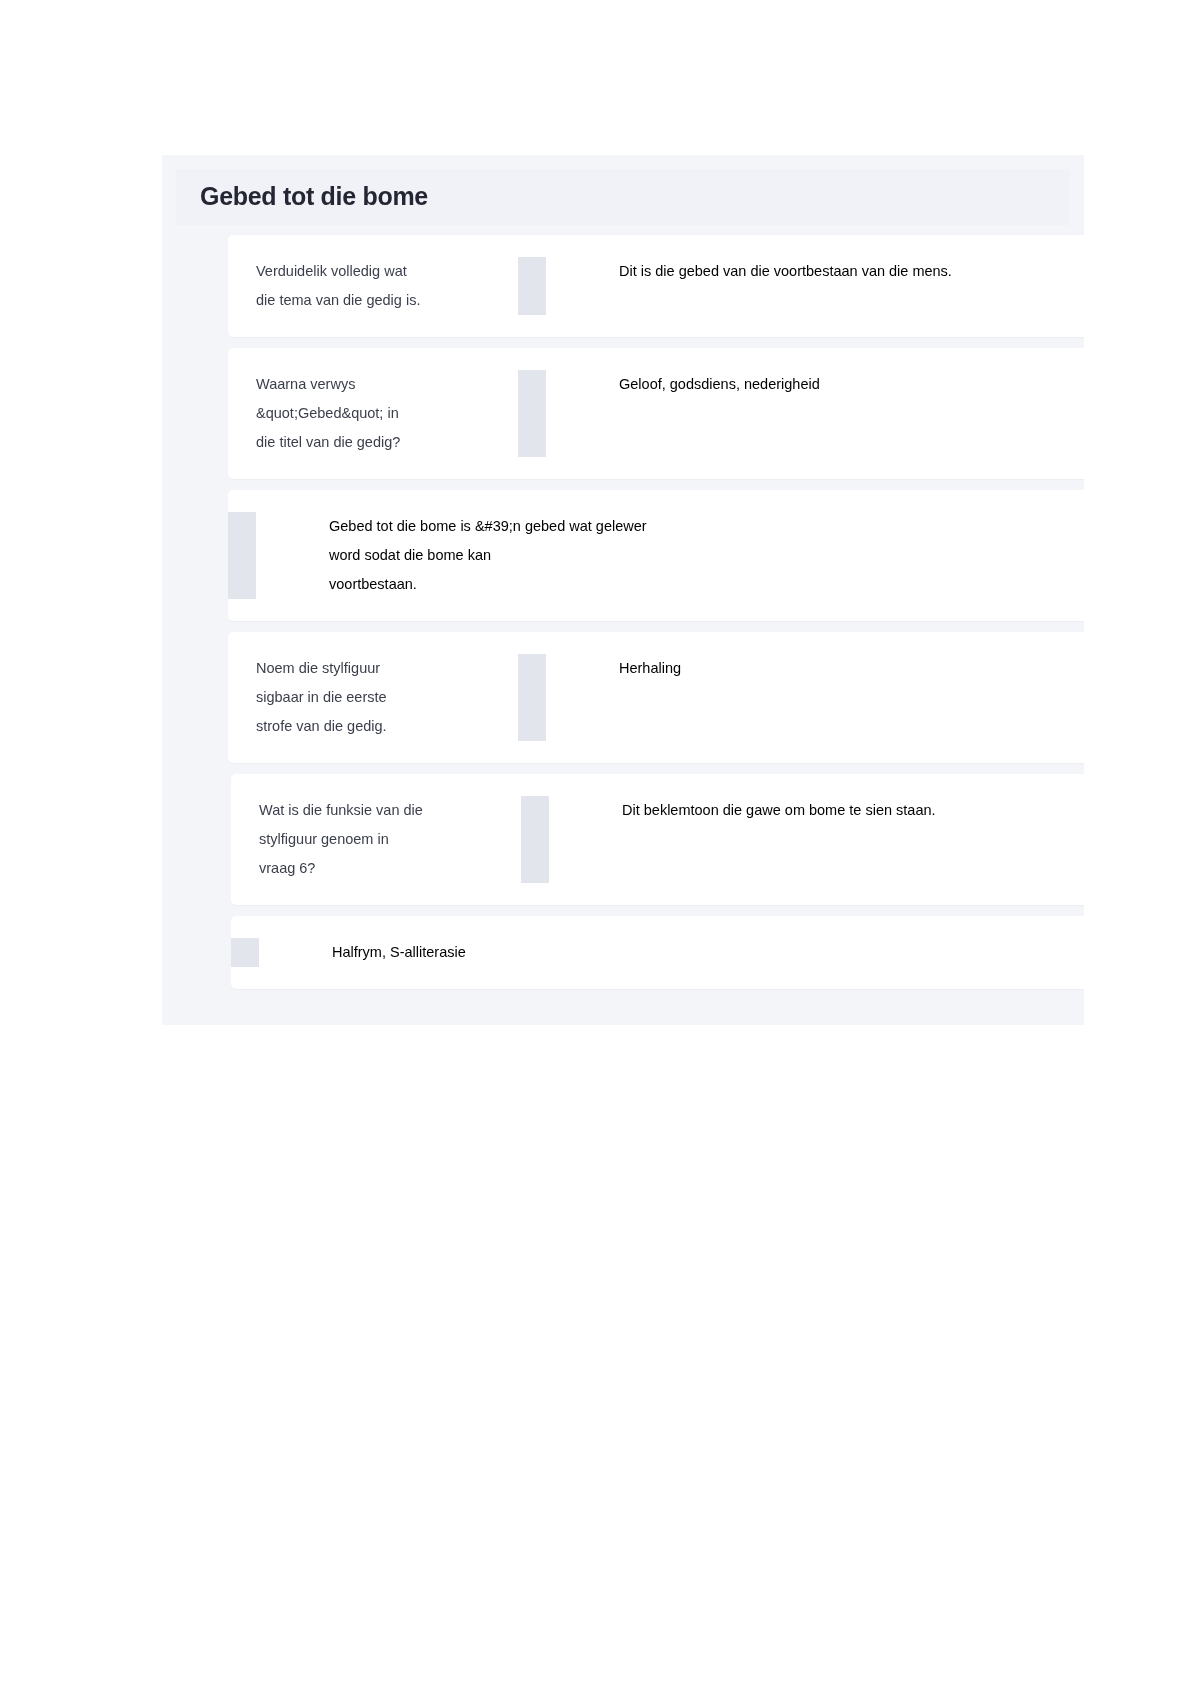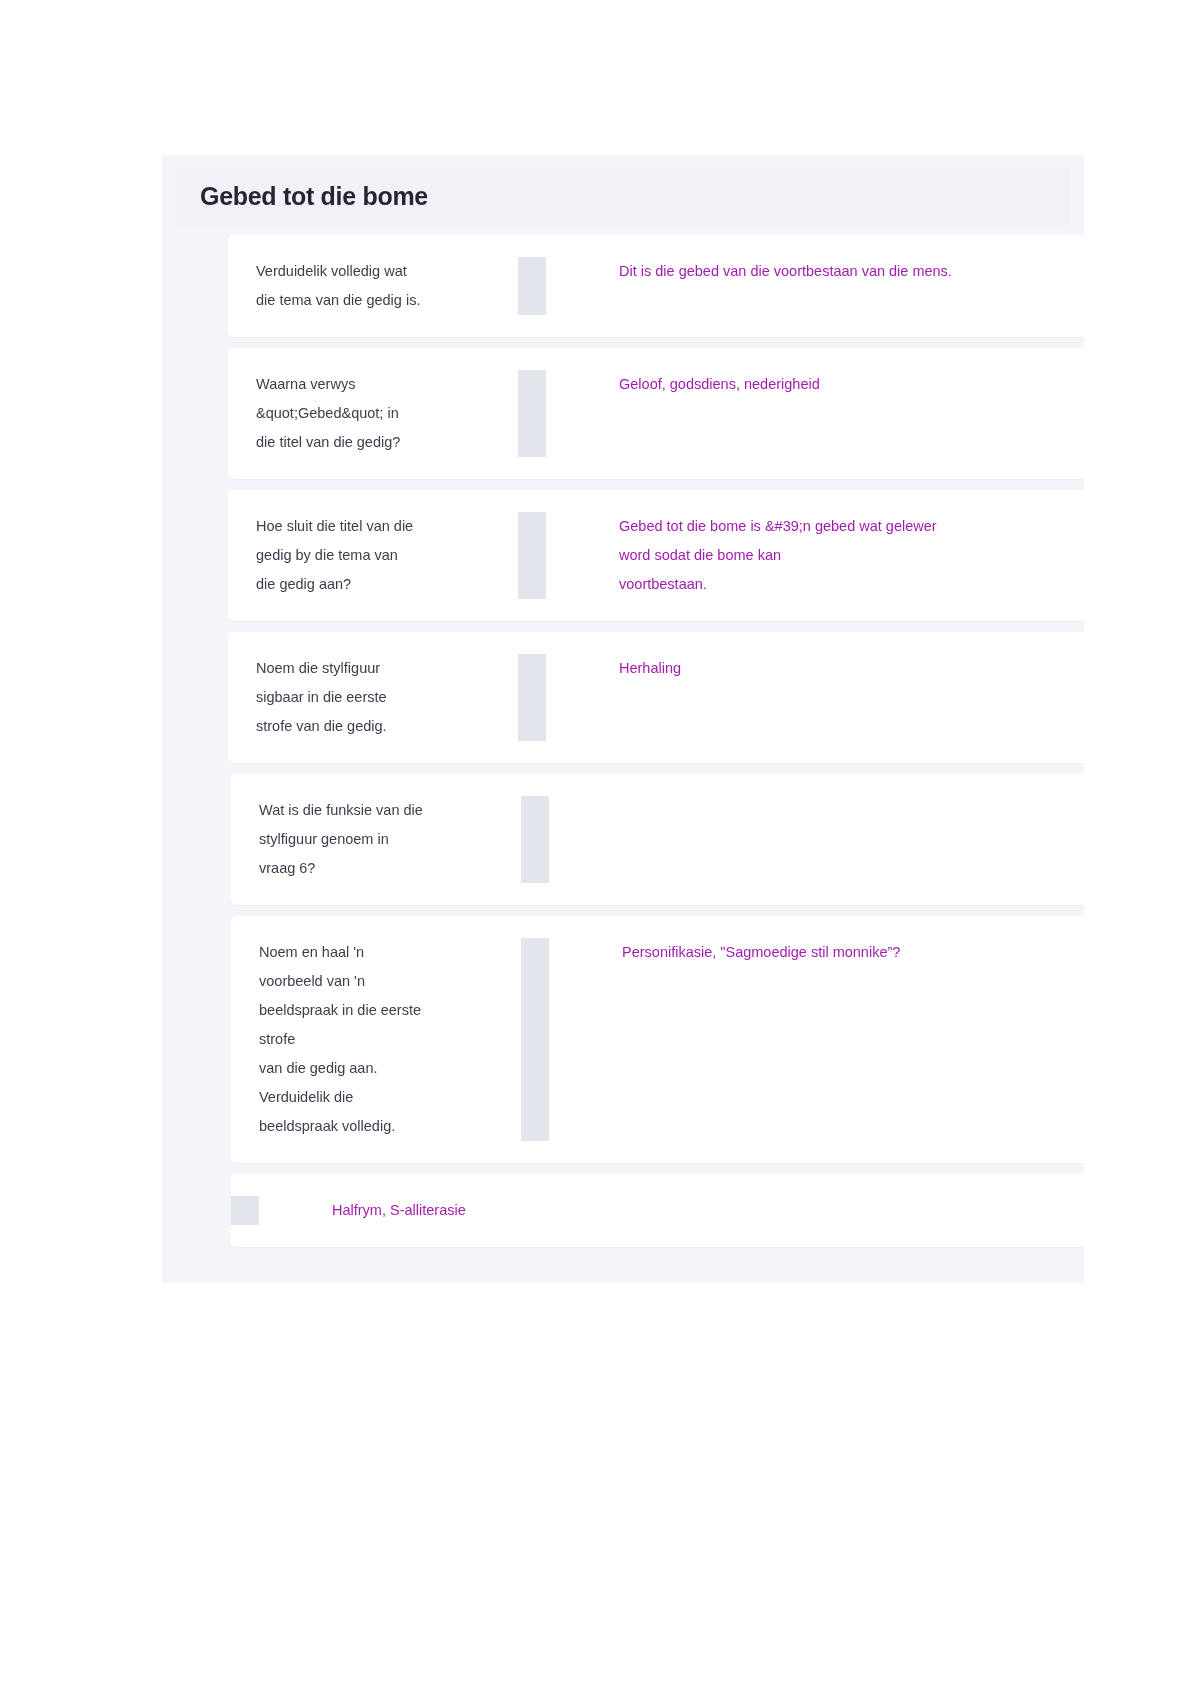--- a/index.html
+++ b/index.html
@@ -85,21 +85,21 @@
     width: 1px;
     background: #e3e5ed;
     align-self: stretch;
   }
 
   .qa-answer {
     flex: 1 1 auto;
     padding: 0 24px 0 36px;
     font-size: 14.5px;
     line-height: 29px;
-    color: #a21caf;
+    color: #000000;
     white-space: pre-line;
   }
 </style>
 </head>
 <body>
 
 <div id="page">
 
   <section class="panel">
 
@@ -118,55 +118,42 @@
 
       <div class="qa-card">
         <div class="qa-question">Waarna verwys
 &amp;quot;Gebed&amp;quot; in
 die titel van die gedig?</div>
         <div class="qa-divider"></div>
         <div class="qa-answer">Geloof, godsdiens, nederigheid</div>
       </div>
 
       <div class="qa-card">
-        <div class="qa-question">Hoe sluit die titel van die
-gedig by die tema van
-die gedig aan?</div>
         <div class="qa-divider"></div>
         <div class="qa-answer">Gebed tot die bome is &amp;#39;n gebed wat gelewer
 word sodat die bome kan
 voortbestaan.</div>
       </div>
 
       <div class="qa-card">
         <div class="qa-question">Noem die stylfiguur
 sigbaar in die eerste
 strofe van die gedig.</div>
         <div class="qa-divider"></div>
         <div class="qa-answer">Herhaling</div>
       </div>
 
       <div class="qa-card indent">
         <div class="qa-question">Wat is die funksie van die
 stylfiguur genoem in
 vraag 6?</div>
         <div class="qa-divider"></div>
+        <div class="qa-answer">Dit beklemtoon die gawe om bome te sien staan.</div>
       </div>
 
-      <div class="qa-card indent">
-        <div class="qa-question">Noem en haal 'n
-voorbeeld van 'n
-beeldspraak in die eerste
-strofe
-van die gedig aan.
-Verduidelik die
-beeldspraak volledig.</div>
-        <div class="qa-divider"></div>
-        <div class="qa-answer">Personifikasie, "Sagmoedige stil monnike”?</div>
-      </div>
 
       <div class="qa-card indent">
         <div class="qa-divider"></div>
         <div class="qa-answer">Halfrym, S-alliterasie</div>
       </div>
 
     </div>
   </section>
 
 </div>

